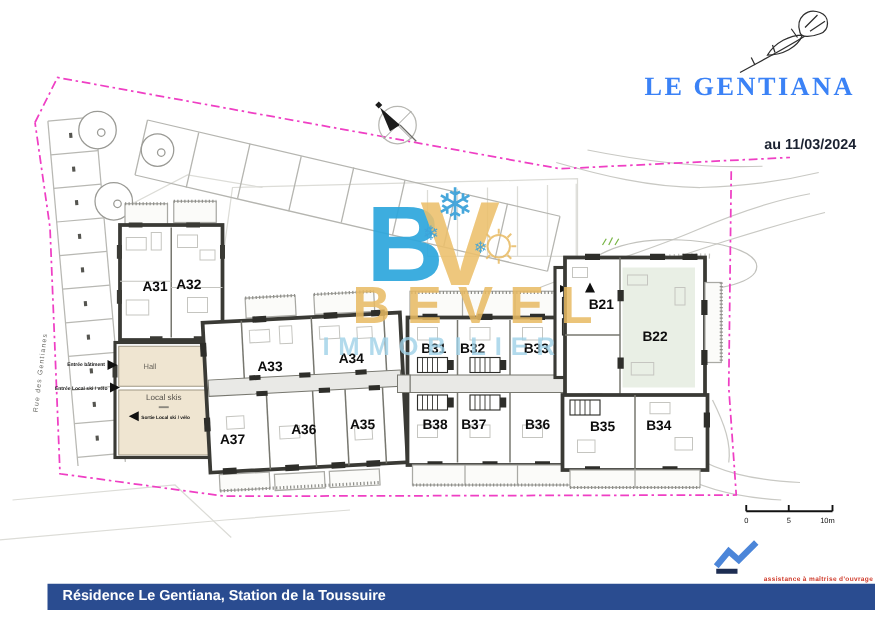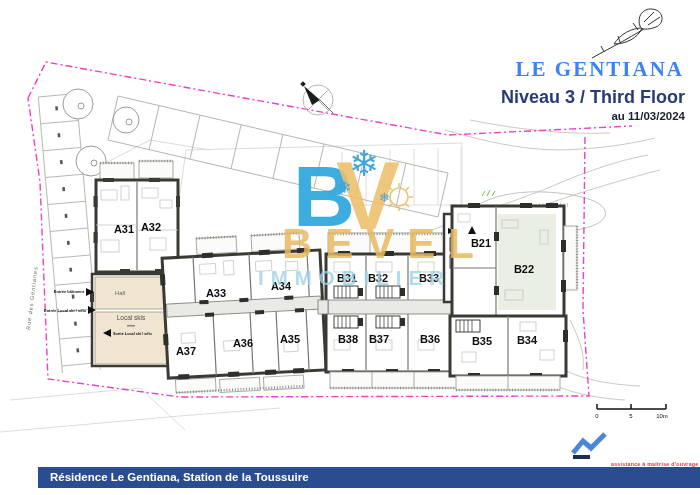--- a/index.html
+++ b/index.html
@@ -437,21 +437,20 @@
 
   <div class="abs wm wm-b">B</div>
   <div class="abs wm wm-v">V</div>
   <div class="abs wm wm-snow1">❄</div>
   <div class="abs wm wm-snow2">❄</div>
   <div class="abs wm wm-snow3">❄</div>
   <div class="abs wm wm-immo">IMMOBILIER</div>
   <div class="abs wm wm-bevel">BEVEL</div>
 
   <div class="abs hdr-project">LE GENTIANA</div>
-  <div class="abs hdr-floor">Niveau 3 / Third Floor</div>
   <div class="abs hdr-date">au 11/03/2024</div>
 
   <div class="abs abamo">
     <div class="abamo-row">
       <svg width="38" height="28" viewBox="0 0 38 28">
         <polyline points="3,21 13,9 21,16 35,2" stroke="#4c86d9" stroke-width="5" fill="none"></polyline>
         <rect x="3" y="23" width="17" height="4" fill="#1d2d52"></rect>
       </svg>
     </div>
     <div class="abamo-tag">assistance à maîtrise d'ouvrage</div>

